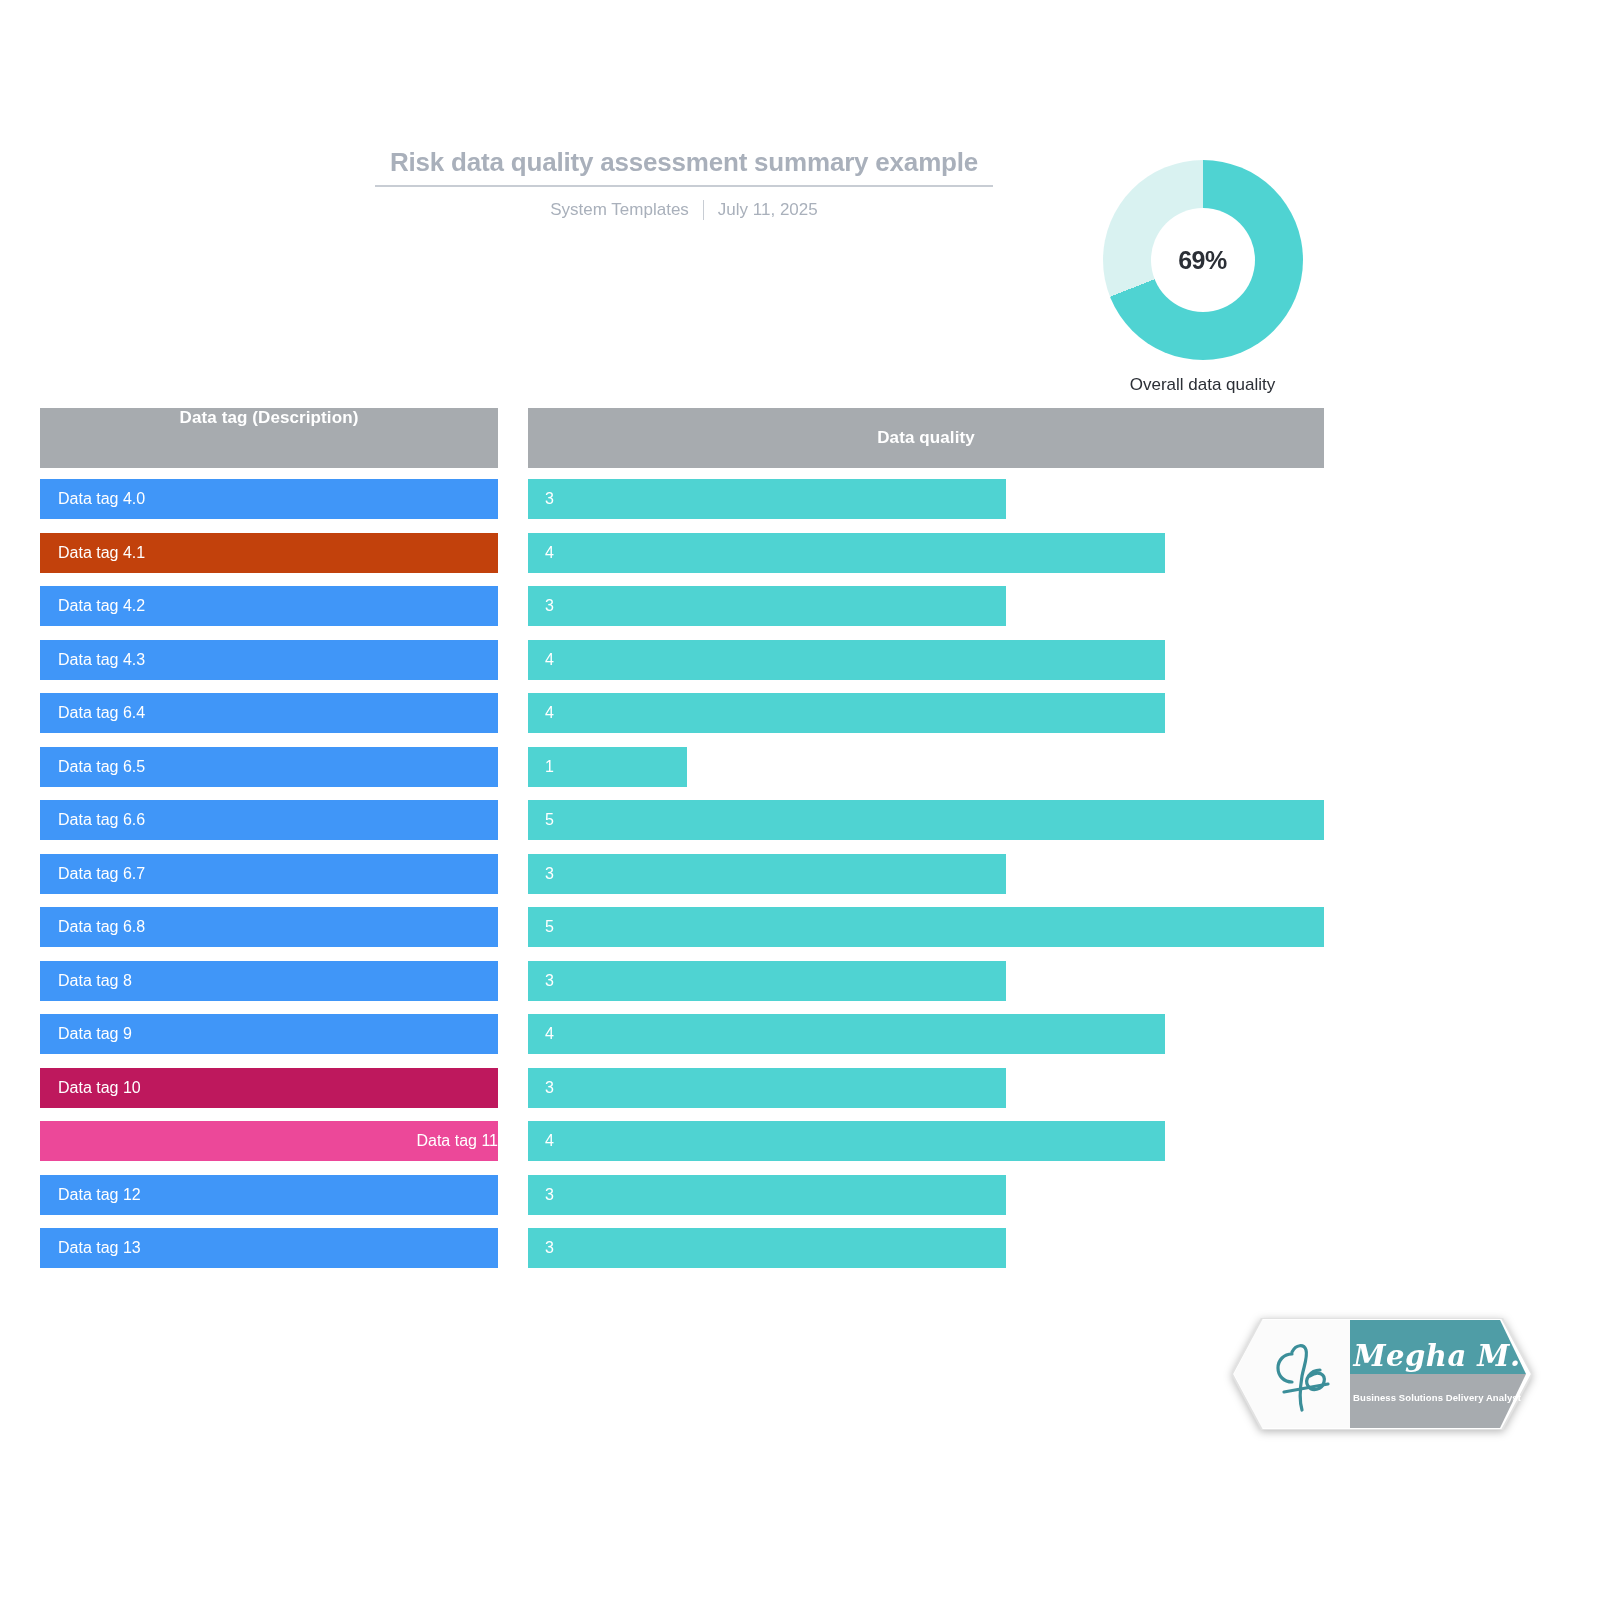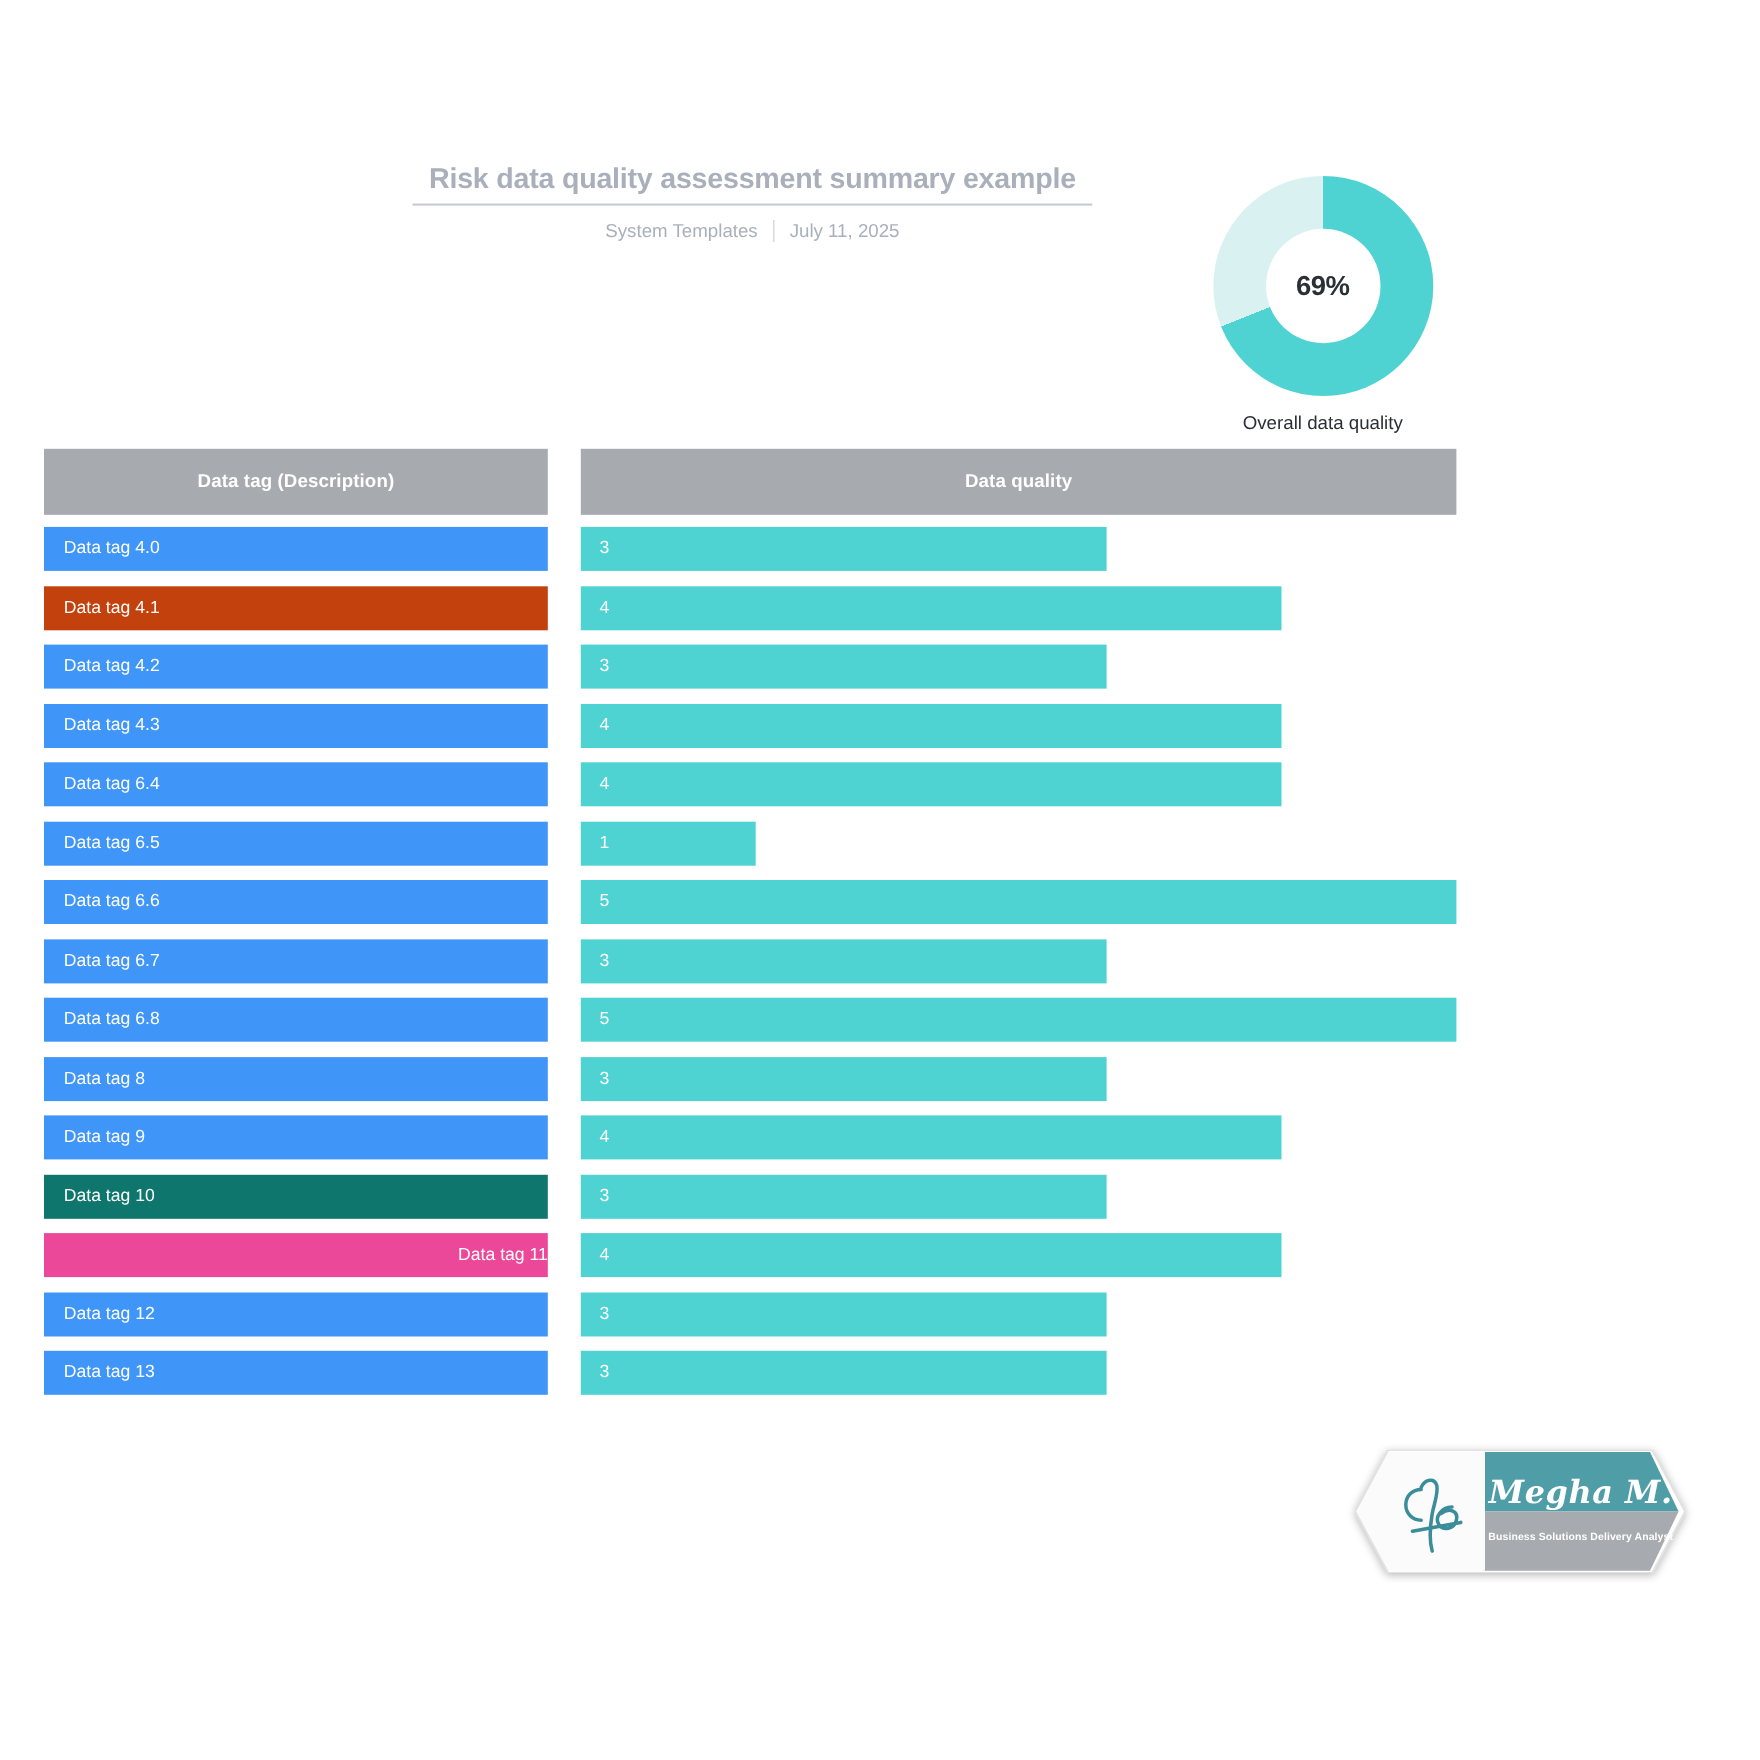--- a/index.html
+++ b/index.html
@@ -91,21 +91,21 @@
     color: #2b2f36;
     line-height: 22px;
   }
 
   
   .table-head-left {
     position: absolute;
     left: 40px; top: 408px;
     width: 458px; height: 60px;
     background: #a7abaf;
-    display: flex; align-items: center; justify-content: center;
+    display: flex; justify-content: center;
   }
   .table-head-right {
     position: absolute;
     left: 528px; top: 408px;
     width: 796px; height: 60px;
     background: #a7abaf;
     display: flex; align-items: center; justify-content: center;
   }
   .th-label {
     color: #ffffff;
@@ -340,21 +340,21 @@
         <div class="tag-cell" style="background: rgb(64, 150, 248);">
           <span class="tag-label">Data tag 9</span>
         </div>
         <div class="bar-track">
           <div class="bar" style="background: rgb(79, 211, 210); width: 637px;">
             <span class="bar-value">4</span>
           </div>
         </div>
       </div>
       <div class="row">
-        <div class="tag-cell" style="background: #0f766e;">
+        <div class="tag-cell" style="background: #be185d;">
           <span class="tag-label">Data tag 10</span>
         </div>
         <div class="bar-track">
           <div class="bar" style="background: rgb(79, 211, 210); width: 478px;">
             <span class="bar-value">3</span>
           </div>
         </div>
       </div>
       <div class="row">
         <div class="tag-cell" style="background: #ec4899; justify-content: flex-end;">

